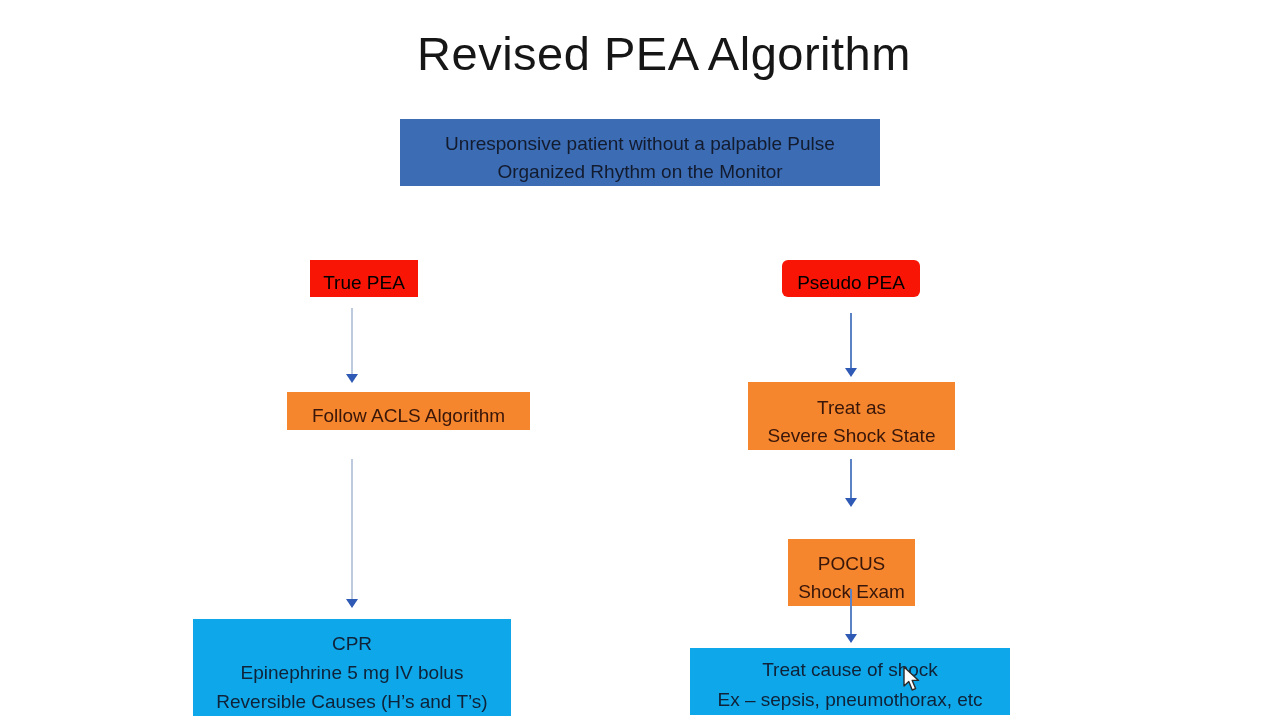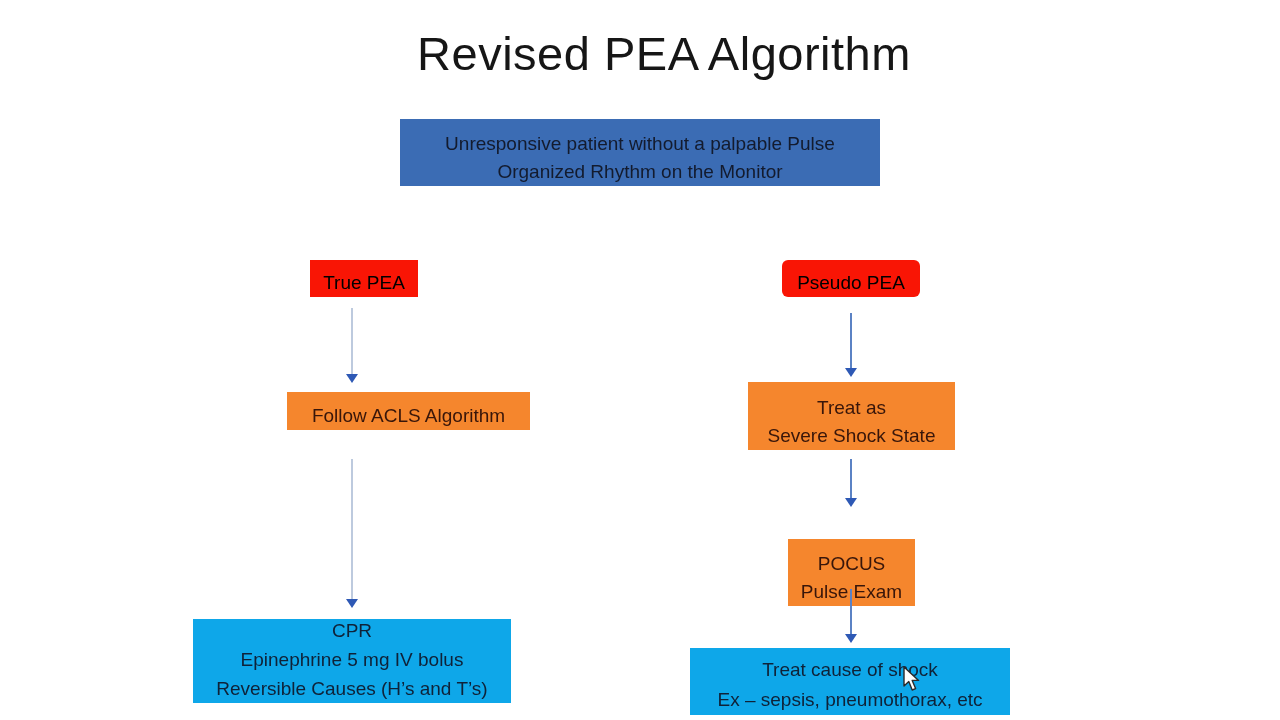--- a/index.html
+++ b/index.html
@@ -36,21 +36,21 @@
     background:#3b6cb4;color:#131b2e;
   }
   .red-box{background:#f91505;color:#000000;}
   .orange-box{background:#f5862d;color:#38160a;}
   .cyan-box{background:#0ea7e9;color:#0f2238;}
   .true-pea{left:310px;top:260px;width:108px;height:37px;}
   .pseudo-pea{left:782px;top:260px;width:138px;height:37px;border-radius:6px;}
   .follow-acls{left:246px;top:392px;width:243px;height:38px;margin-left:41px;}
   .treat-as{left:748px;top:382px;width:207px;height:68px;}
   .pocus{left:788px;top:515px;width:127px;height:67px;margin-top:24px;}
-  .cpr{left:193px;top:619px;width:318px;height:84px;line-height:29px;}
+  .cpr{left:193px;top:619px;width:318px;height:97px;line-height:29px;}
   .treat-cause{left:690px;top:648px;width:320px;height:67px;line-height:30px;}
 
   .arrow{
     position:absolute;
     width:12px;
     display:flex;
     flex-direction:column;
     align-items:center;
   }
   .arrow .shaft{width:2px;flex:1;}
@@ -120,21 +120,21 @@
     <span>Severe Shock State</span>
   </div>
 
   <div class="arrow dark arrow-4">
     <div class="shaft"></div>
     <div class="head"></div>
   </div>
 
   <div class="node orange-box pocus">
     <span>POCUS</span>
-    <span>Pulse Exam</span>
+    <span>Shock Exam</span>
   </div>
 
   <div class="arrow dark arrow-5">
     <div class="shaft"></div>
     <div class="head"></div>
   </div>
 
   <div class="node cyan-box treat-cause">
     <span>Treat cause of shock</span>
     <span>Ex – sepsis, pneumothorax, etc</span>

